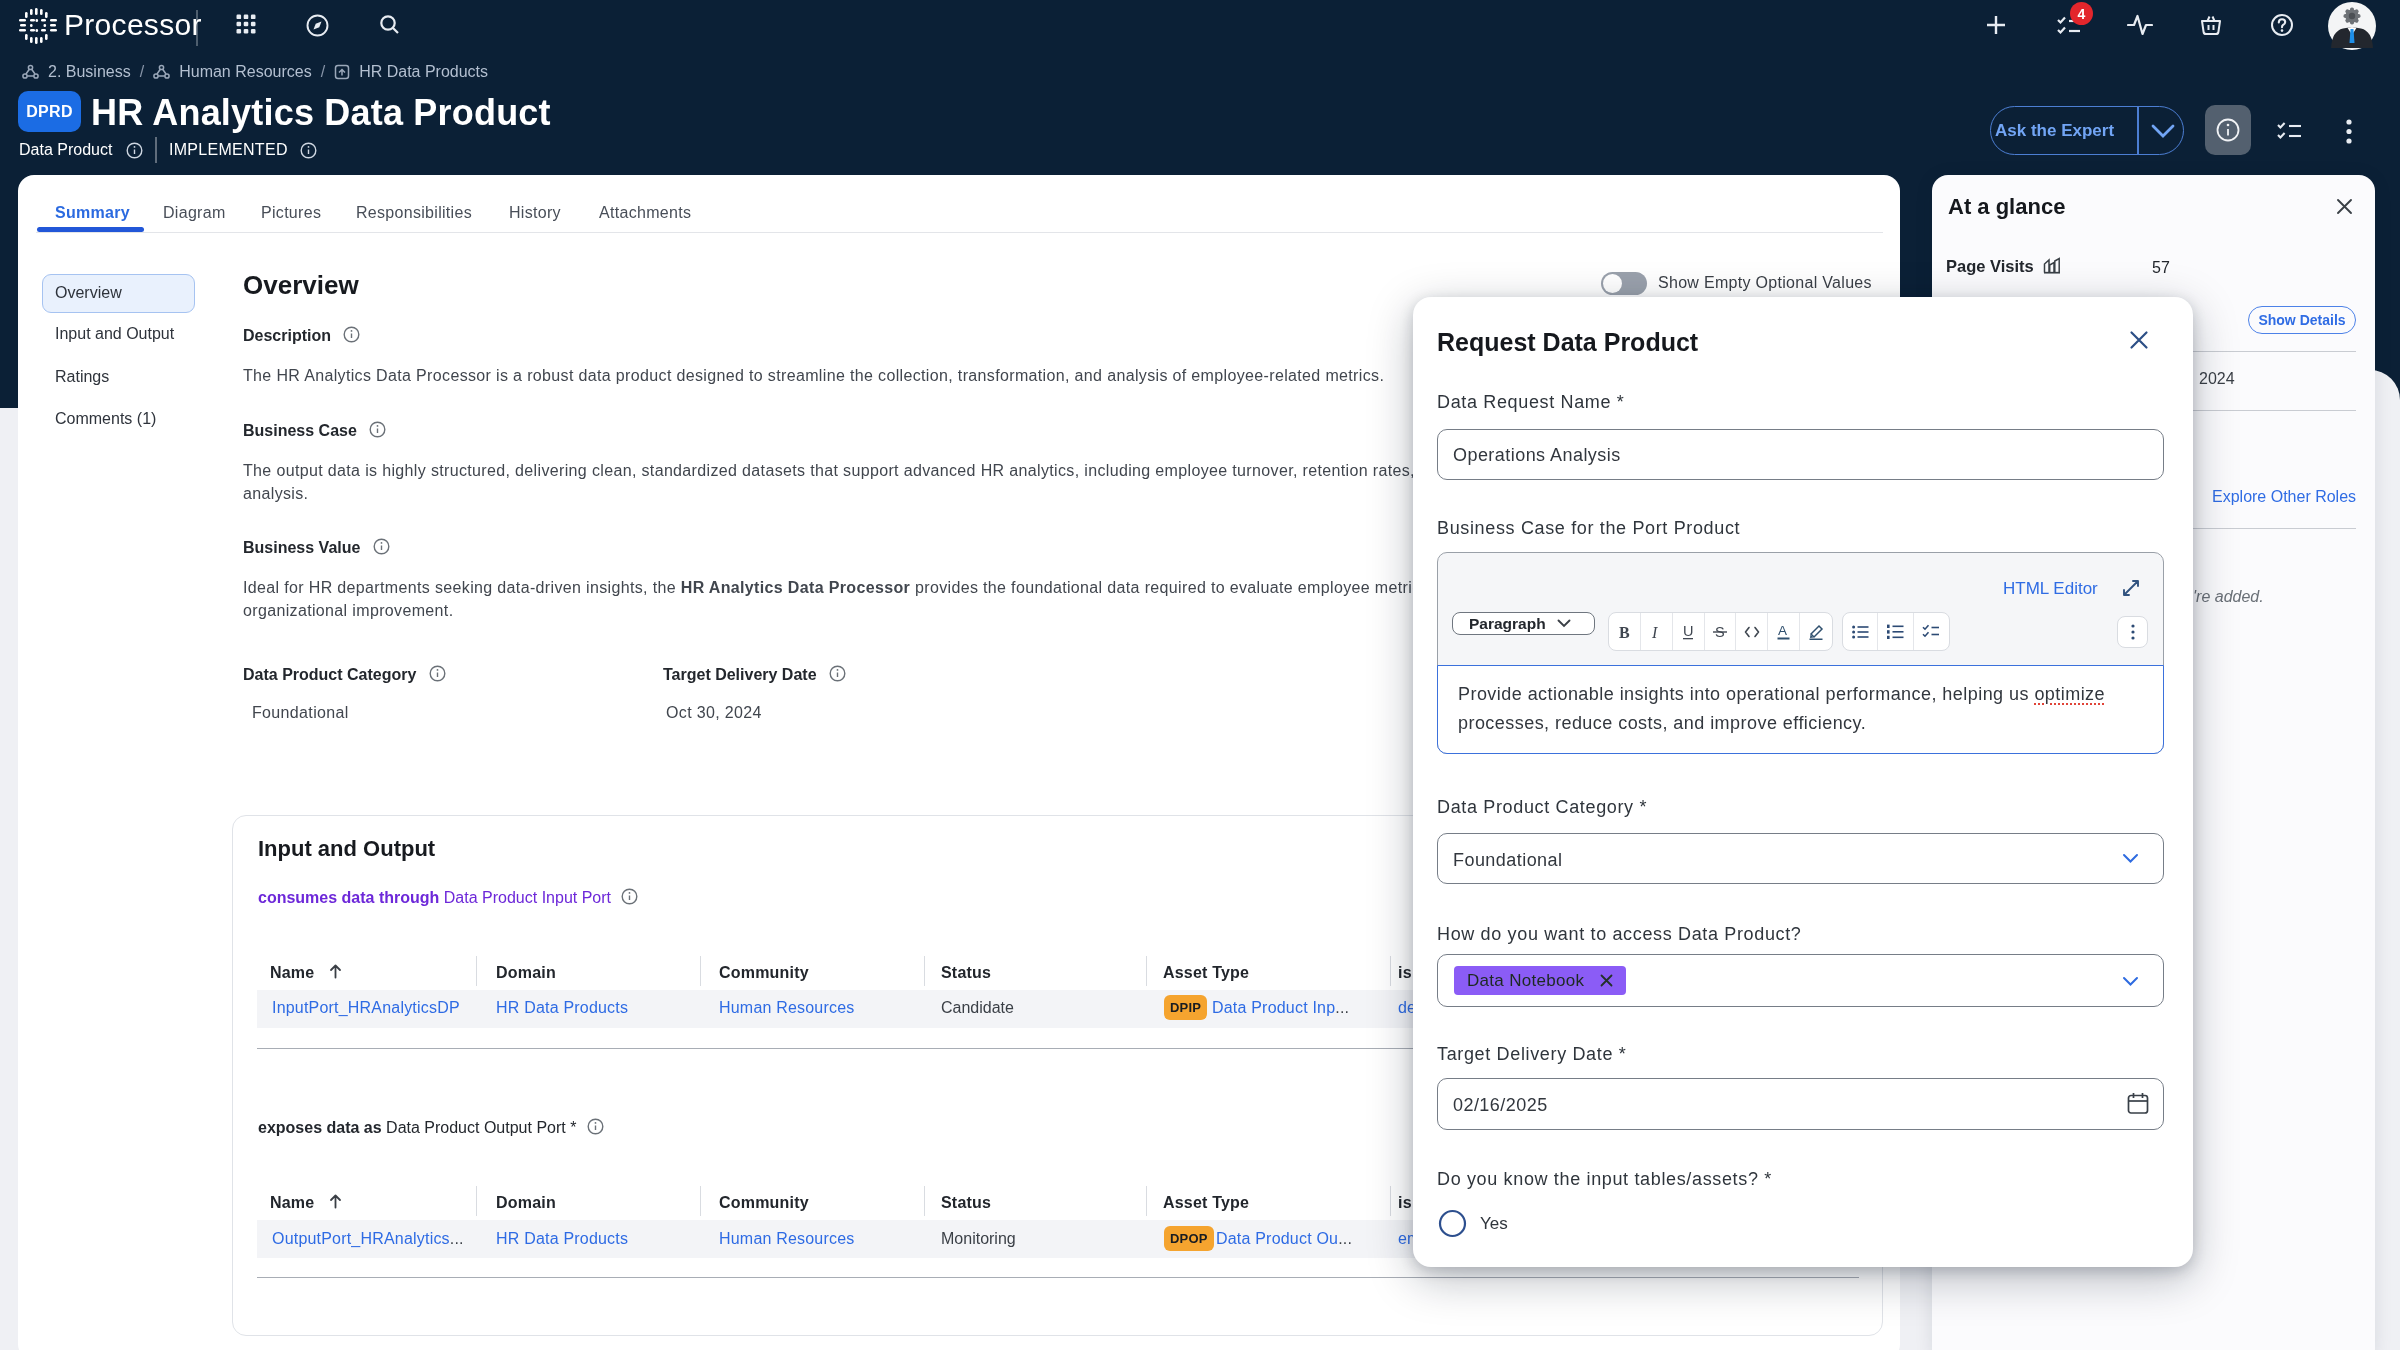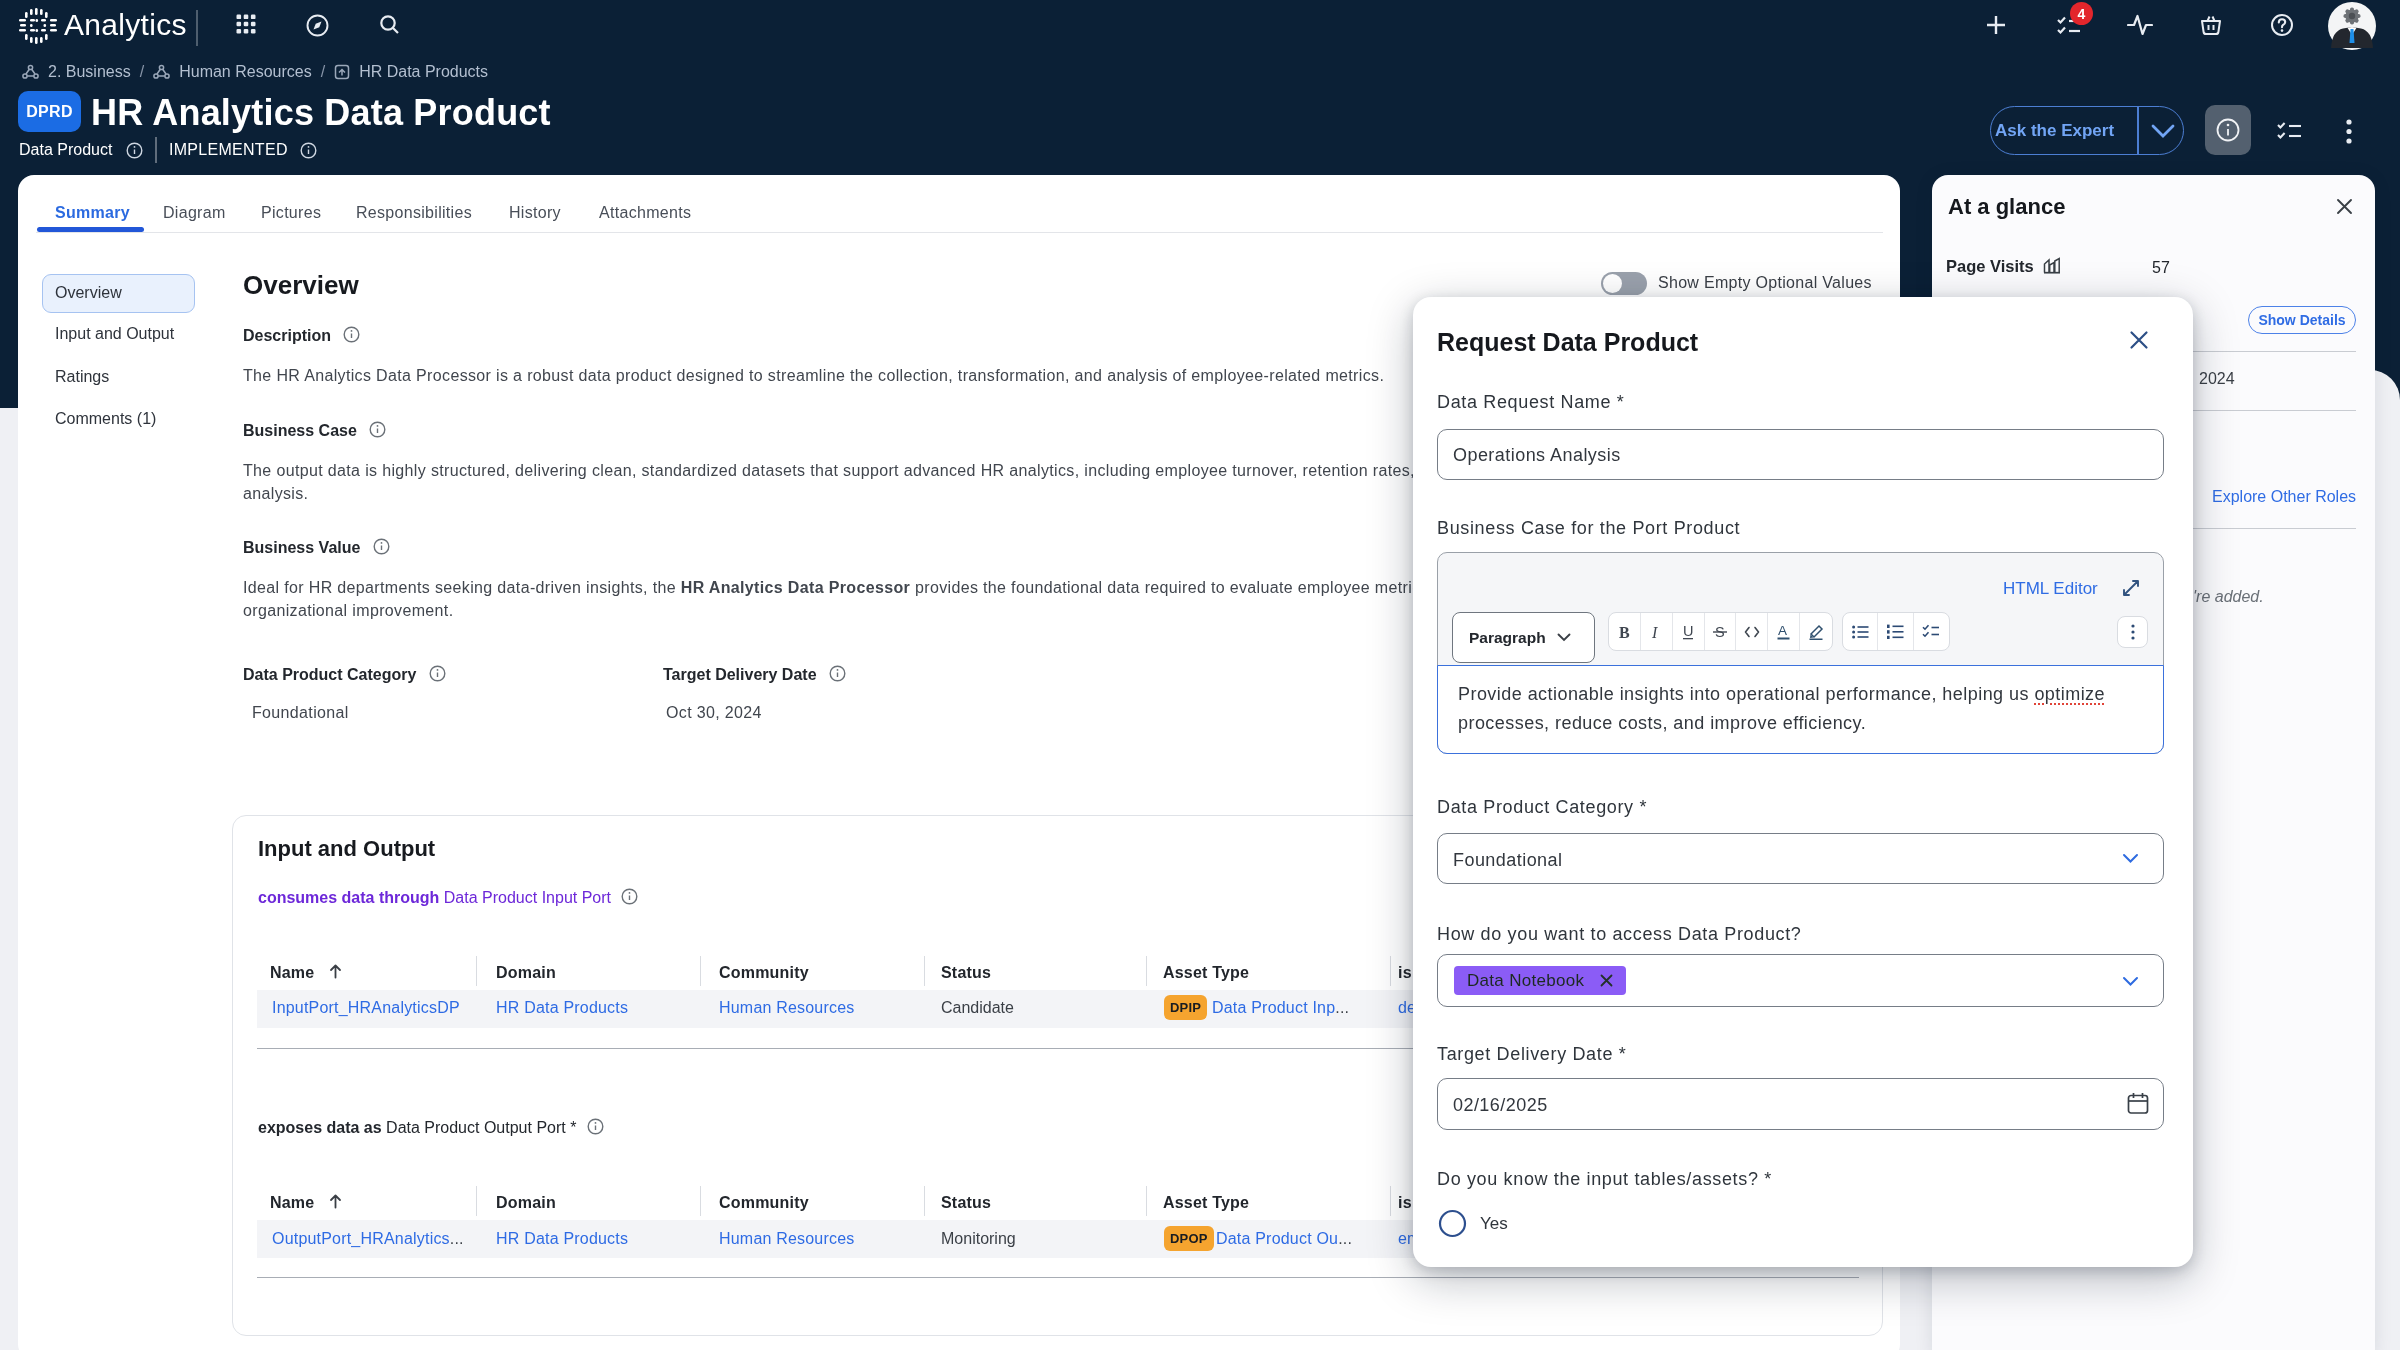--- a/index.html
+++ b/index.html
@@ -58,21 +58,21 @@
   #showdet { left:2248px; top:306px; width:108px; height:28px; border:1.5px solid #4d82e8; border-radius:15px; color:#2f6ce4; font-weight:bold; font-size:14px; display:flex; align-items:center; justify-content:center; }
   .psep { left:1956px; width:400px; height:1px; background:#c9ccd2; }
   
   #modal { left:1413px; top:297px; width:780px; height:970px; background:#fff; border-radius:18px; box-shadow:0 12px 45px rgba(10,20,40,.28), 0 4px 14px rgba(10,20,40,.18); }
   #mtitle { left:1437px; top:328px; font-size:25px; font-weight:bold; color:#15181d; }
   .mlabel { left:1437px; font-size:18px; color:#2f353c; letter-spacing:.65px; }
   .minput { left:1437px; width:727px; height:51px; border:1.3px solid #767d87; border-radius:10px; background:#fff; }
   .mtext { font-size:18px; color:#32373e; letter-spacing:.45px; }
   #editor { left:1437px; top:552px; width:727px; height:202px; border:1px solid #9aa0a8; border-radius:10px; background:#f5f6f8; }
   #edtext { left:1437px; top:665px; width:727px; height:89px; background:#fff; border:1.5px solid #3b71dc; border-radius:0 0 10px 10px; }
-  #pgbox { left:1452px; top:612px; width:143px; height:51px; background:#fff; border:1.3px solid #6f767f; border-radius:8px; display:flex; align-items:center; }
+  #pgbox { left:1452px; top:612px; width:143px; height:23px; background:#fff; border:1.3px solid #6f767f; border-radius:8px; display:flex; align-items:center; }
   .tgroup { top:612px; height:39px; background:#fff; border:1px solid #d9dce1; border-radius:8px; display:flex; }
   .tgroup.g2 .tcell { width:35.5px; }
   .tcell { width:32.2px; display:flex; align-items:center; justify-content:center; border-right:1px solid #e4e6ea; }
   .tcell:last-child { border-right:none; }
   #chip { left:1454px; top:966px; height:29px; background:#8b5cf6; border-radius:4px; display:flex; align-items:center; padding:0 13px; gap:16px; font-size:17px; color:#1d2a22; letter-spacing:.3px; }
   .redsq { text-decoration:underline; text-decoration-style:dotted; text-decoration-color:#e04438; text-underline-offset:4px; }
 </style>
 </head>
 <body>
 <div id="page">
@@ -99,21 +99,21 @@
       <rect x="6" y="26" width="2.6" height="6" rx="1.3"></rect>
     <rect x="11" y="11" width="5" height="2.6" rx="1.3"></rect>
       <rect x="22" y="11" width="5" height="2.6" rx="1.3"></rect>
     <rect x="11" y="21" width="5" height="2.6" rx="1.3"></rect>
       <rect x="22" y="21" width="5" height="2.6" rx="1.3"></rect>
     <rect x="11" y="16" width="2.6" height="3" rx="1.3"></rect>
       <rect x="24.5" y="16" width="2.6" height="3" rx="1.3"></rect>
     <rect x="16.5" y="11" width="2.6" height="3" rx="1.3"></rect>
       <rect x="16.5" y="21" width="2.6" height="3" rx="1.3"></rect>
   </svg>
-  <div class="abs" id="brand">Analytics</div>
+  <div class="abs" id="brand">Processor</div>
   <div class="abs" id="hdiv1"></div>
   <svg class="abs hicon" style="left:236px" width="20" height="20" viewBox="0 0 20 20" fill="#e8ecf2">
     <rect x="0.5" y="0.5" width="4.6" height="4.6" rx="1.2"></rect>
       <rect x="7.7" y="0.5" width="4.6" height="4.6" rx="1.2"></rect>
       <rect x="14.9" y="0.5" width="4.6" height="4.6" rx="1.2"></rect>
     <rect x="0.5" y="7.7" width="4.6" height="4.6" rx="1.2"></rect>
       <rect x="7.7" y="7.7" width="4.6" height="4.6" rx="1.2"></rect>
       <rect x="14.9" y="7.7" width="4.6" height="4.6" rx="1.2"></rect>
     <rect x="0.5" y="14.9" width="4.6" height="4.6" rx="1.2"></rect>
       <rect x="7.7" y="14.9" width="4.6" height="4.6" rx="1.2"></rect>

